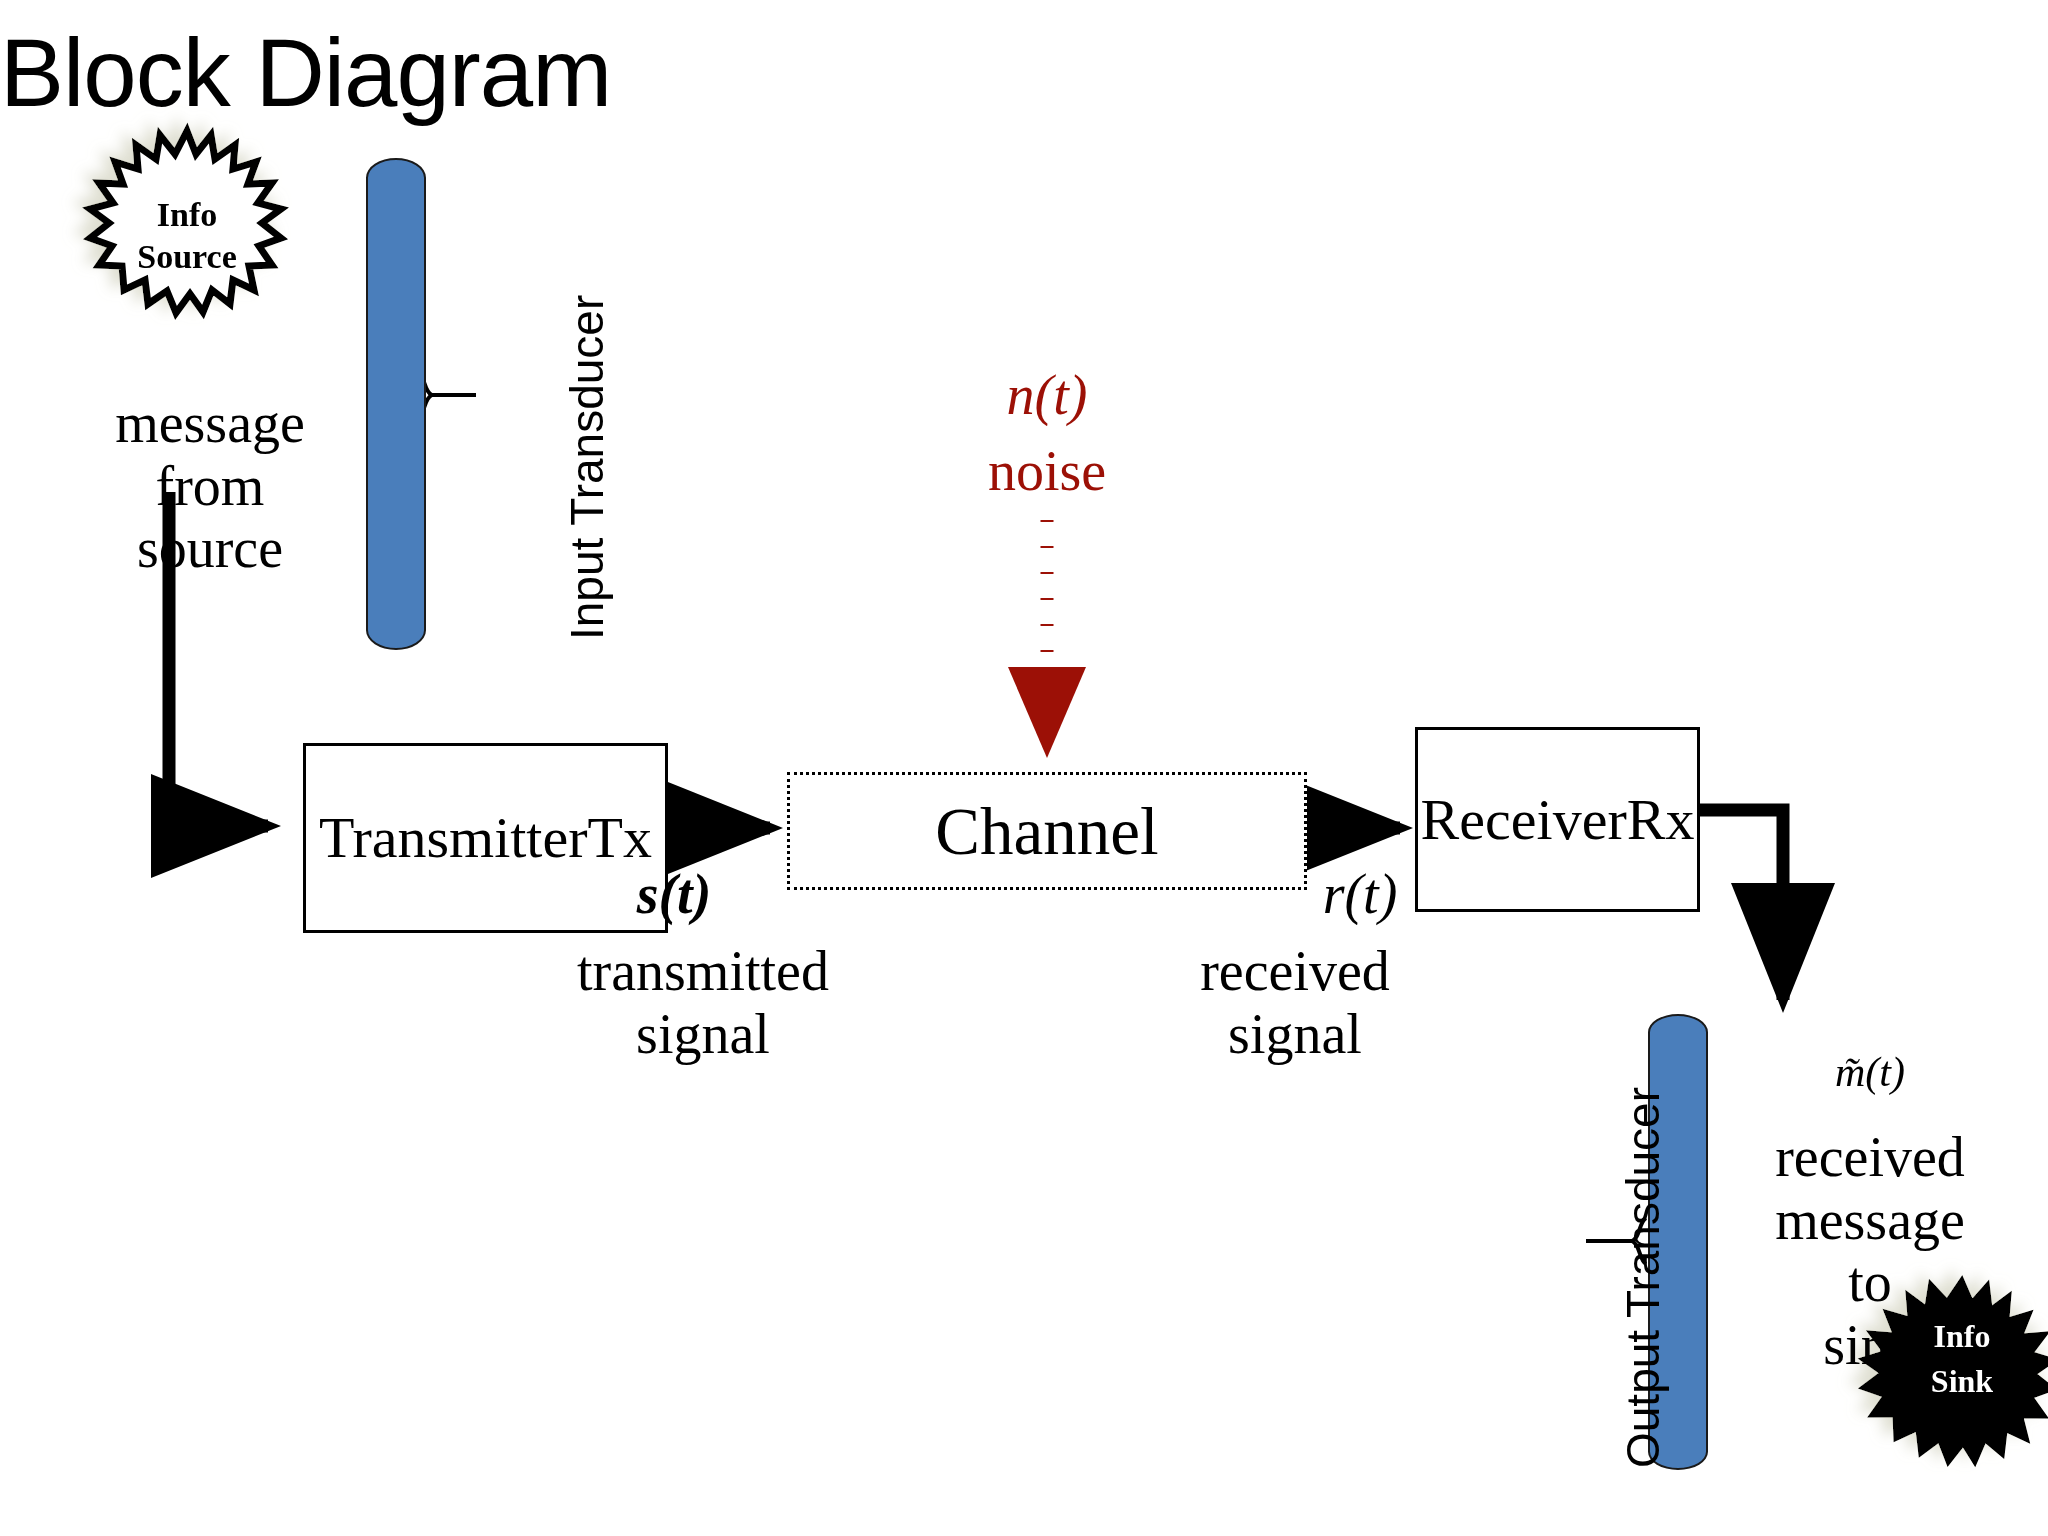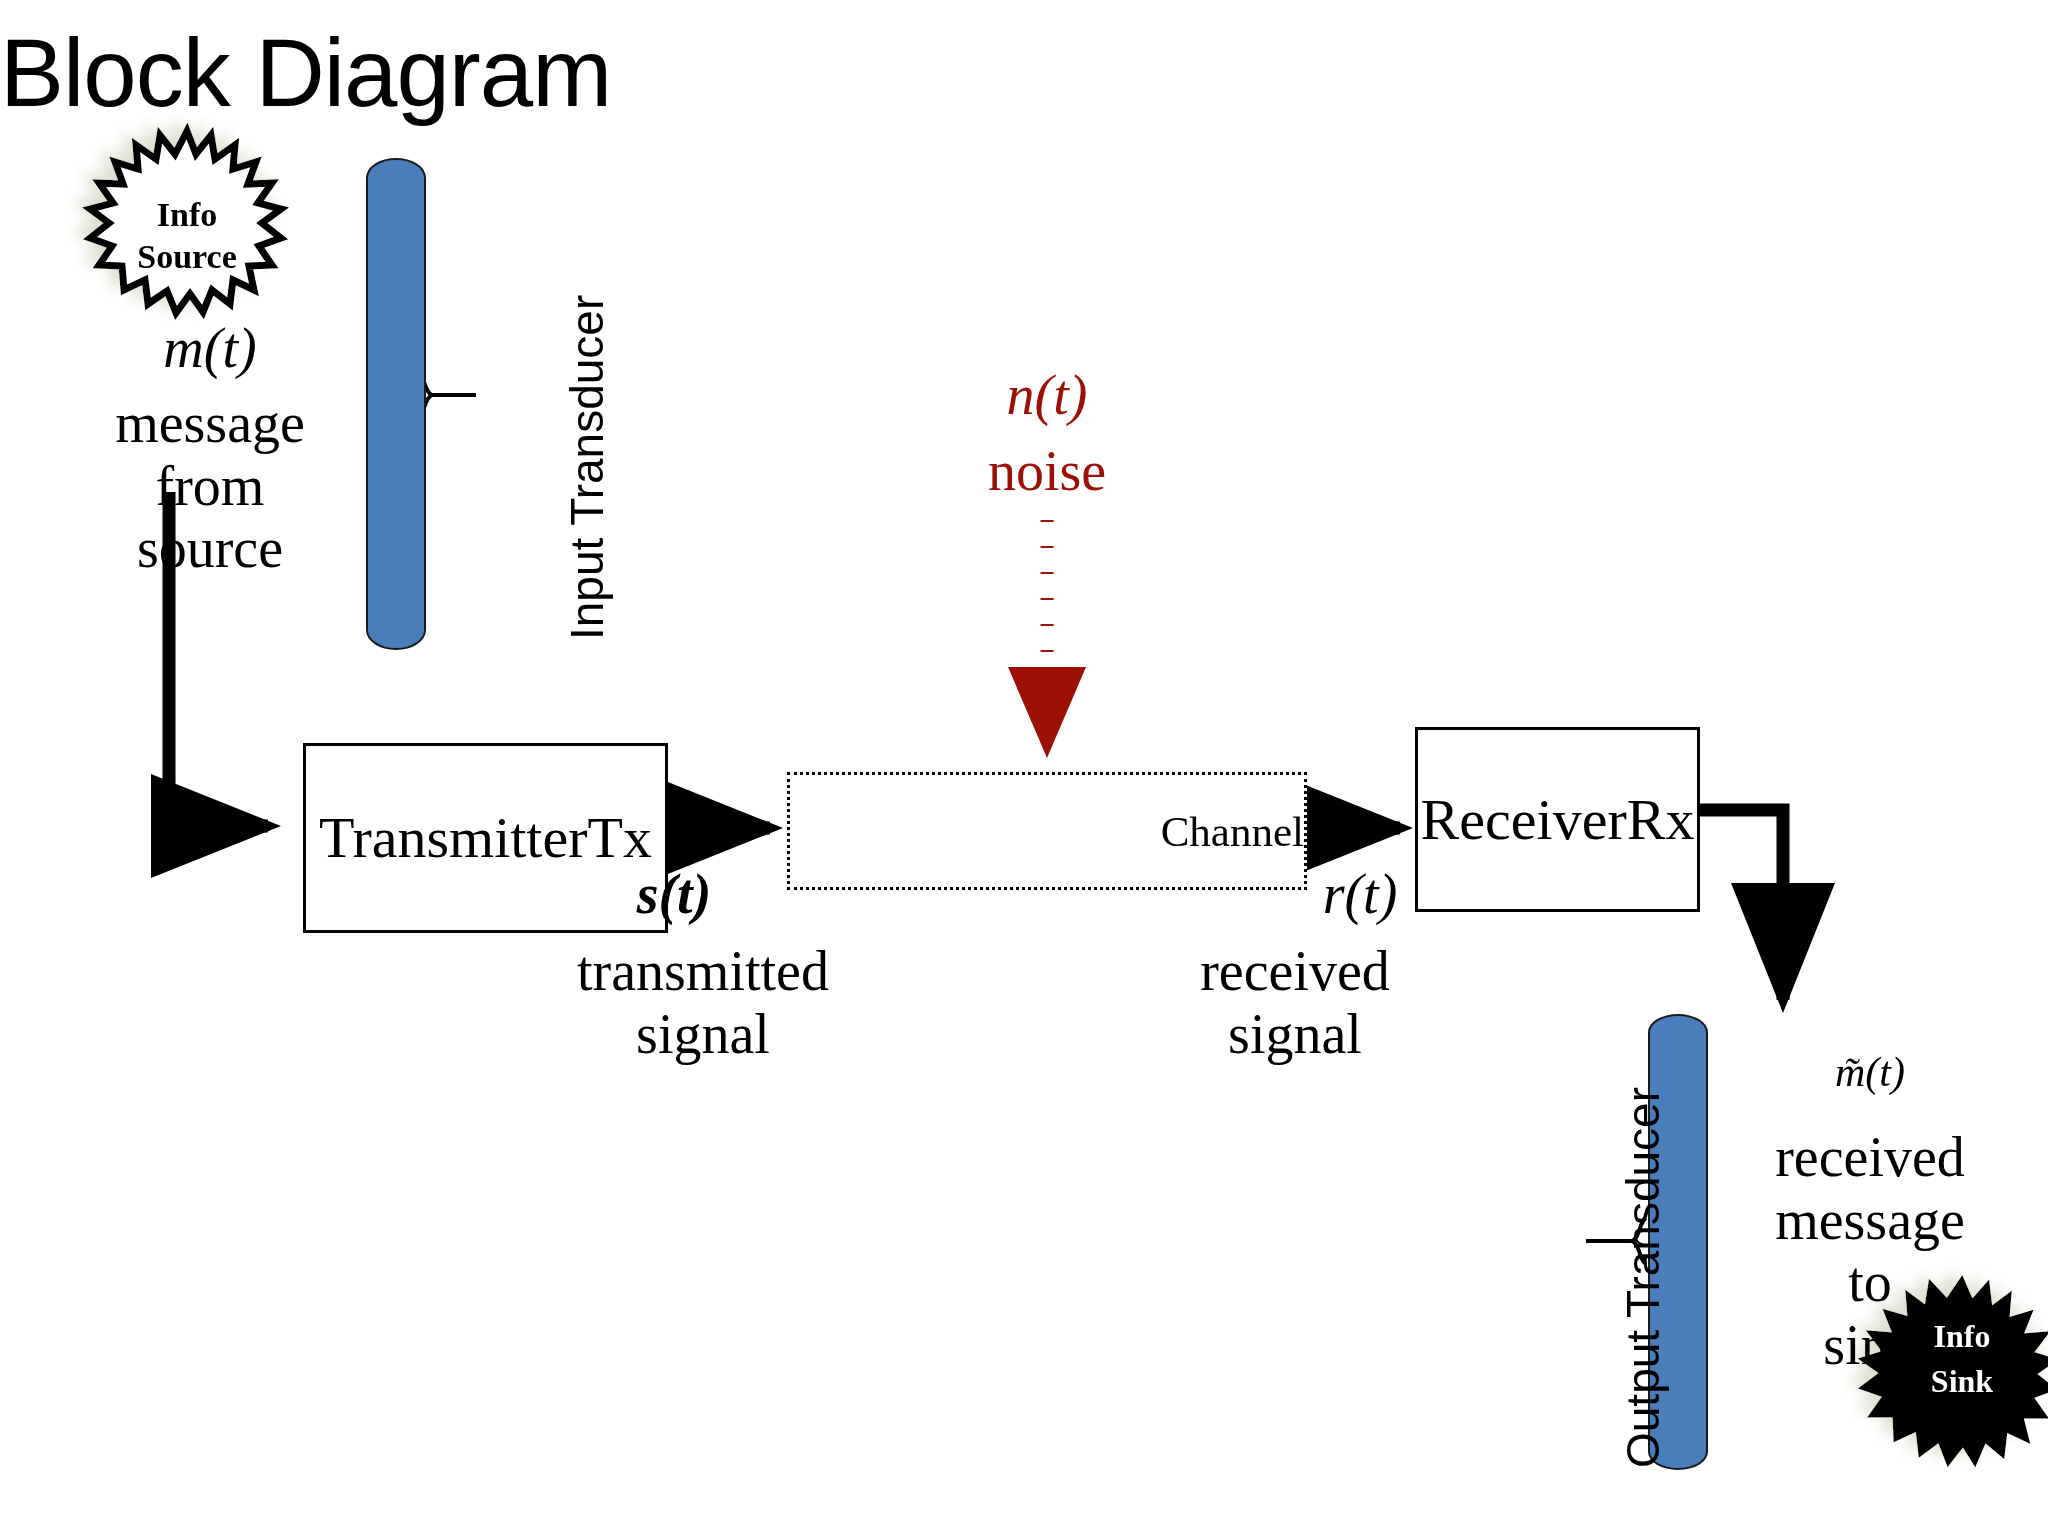--- a/index.html
+++ b/index.html
@@ -40,22 +40,22 @@
     font-size: 58px;
     line-height: 1.02;
     color: #000;
   }
   .dotted-box {
     border: 3px dotted #000000;
     background: #ffffff;
     box-sizing: border-box;
     display: flex;
     align-items: center;
-    justify-content: flex-end;
-    font-size: 43px;
+    justify-content: center;
+    font-size: 67px;
     color: #000;
   }
 
   
   .serif-label {
     font-family: "Liberation Serif", serif;
     color: #000;
     font-size: 56px;
     line-height: 1.12;
     text-align: center;
@@ -157,21 +157,20 @@
       <path d="M1632,1241 L1586,1241"></path>
     </g>
 
     <text class="star-text" x="187" y="226" font-size="34" fill="#000000">Info</text>
     <text class="star-text" x="187" y="268" font-size="34" fill="#000000">Source</text>
 
     <text class="star-text" x="1962" y="1347" font-size="32" fill="#ffffff">Info</text>
     <text class="star-text" x="1962" y="1392" font-size="32" fill="#ffffff">Sink</text>
   </svg>
 
-  <div class="abs math-italic" style="left:60px; top:316px; width:300px;">m(t)</div>
 
   <div class="abs serif-label" style="left:40px; top:392px; width:340px;">message
 from
 source</div>
 
   <div class="abs blue-bar" style="left:366px; top:158px; width:56px; height:488px;"></div>
 
   <div class="abs" style="left:560px; top:640px; height:0; width:0;">
     <div class="vlabel" style="transform: rotate(-90deg);">Input Transducer</div>
   </div>

